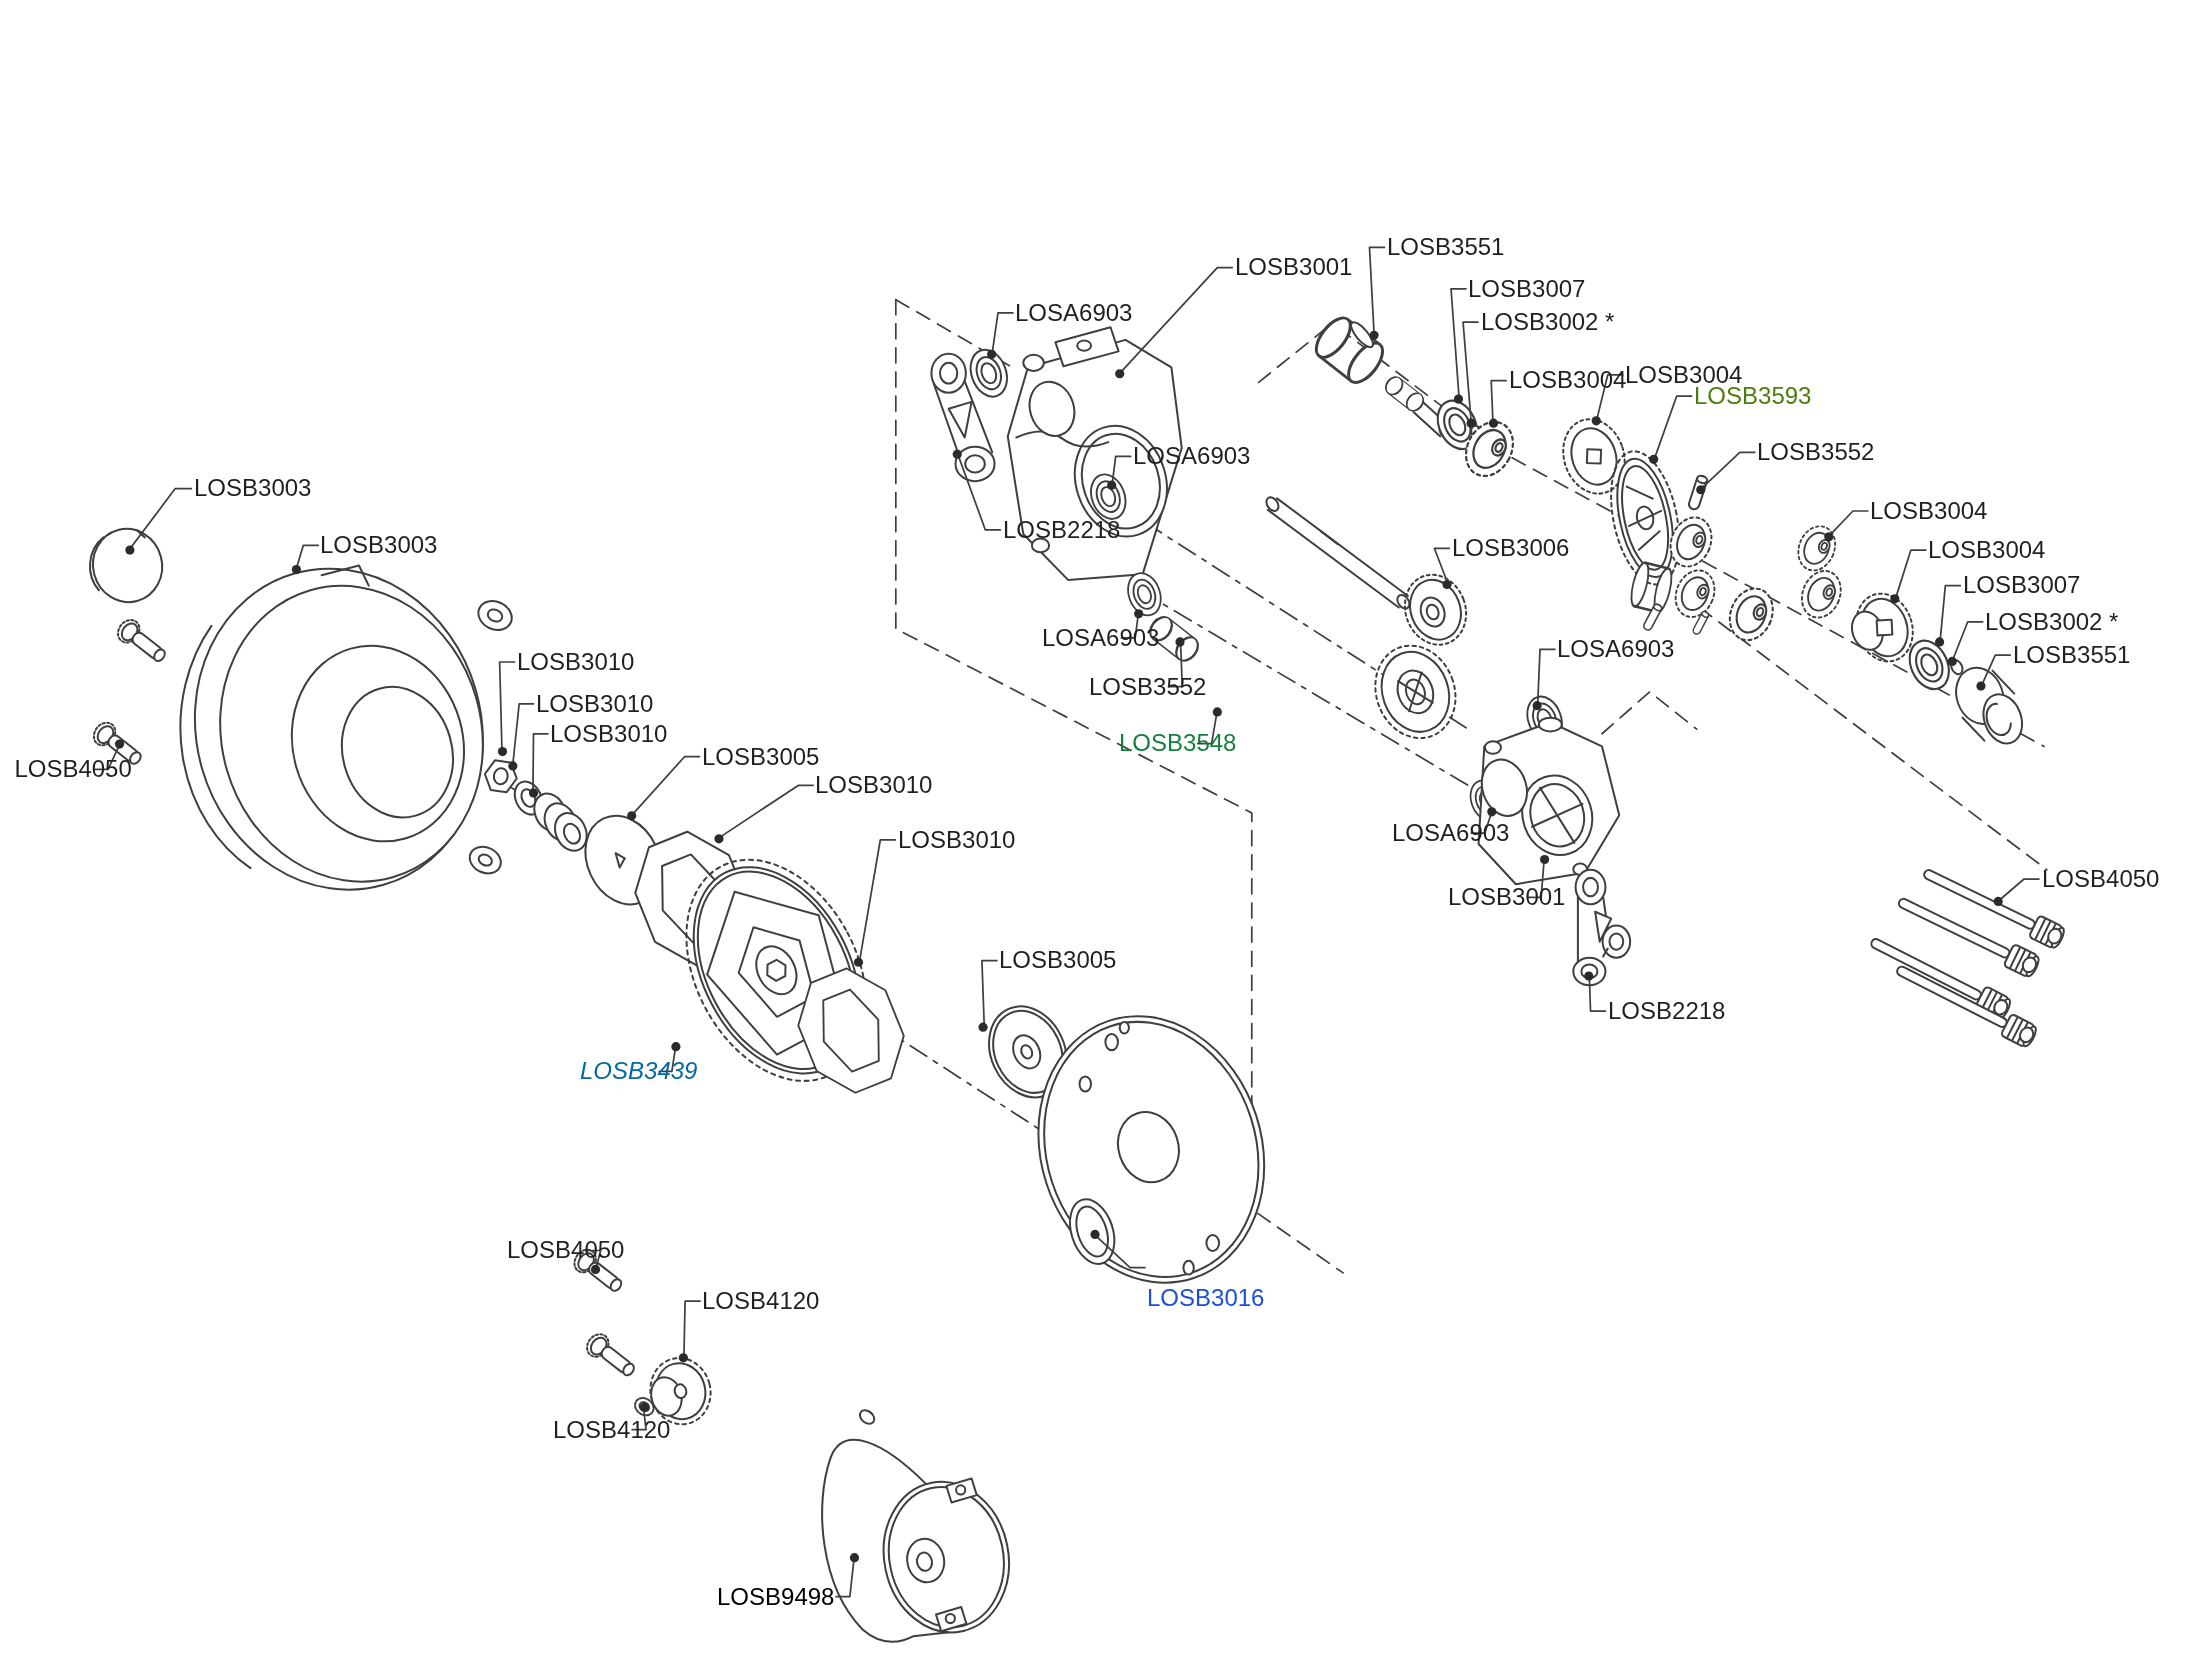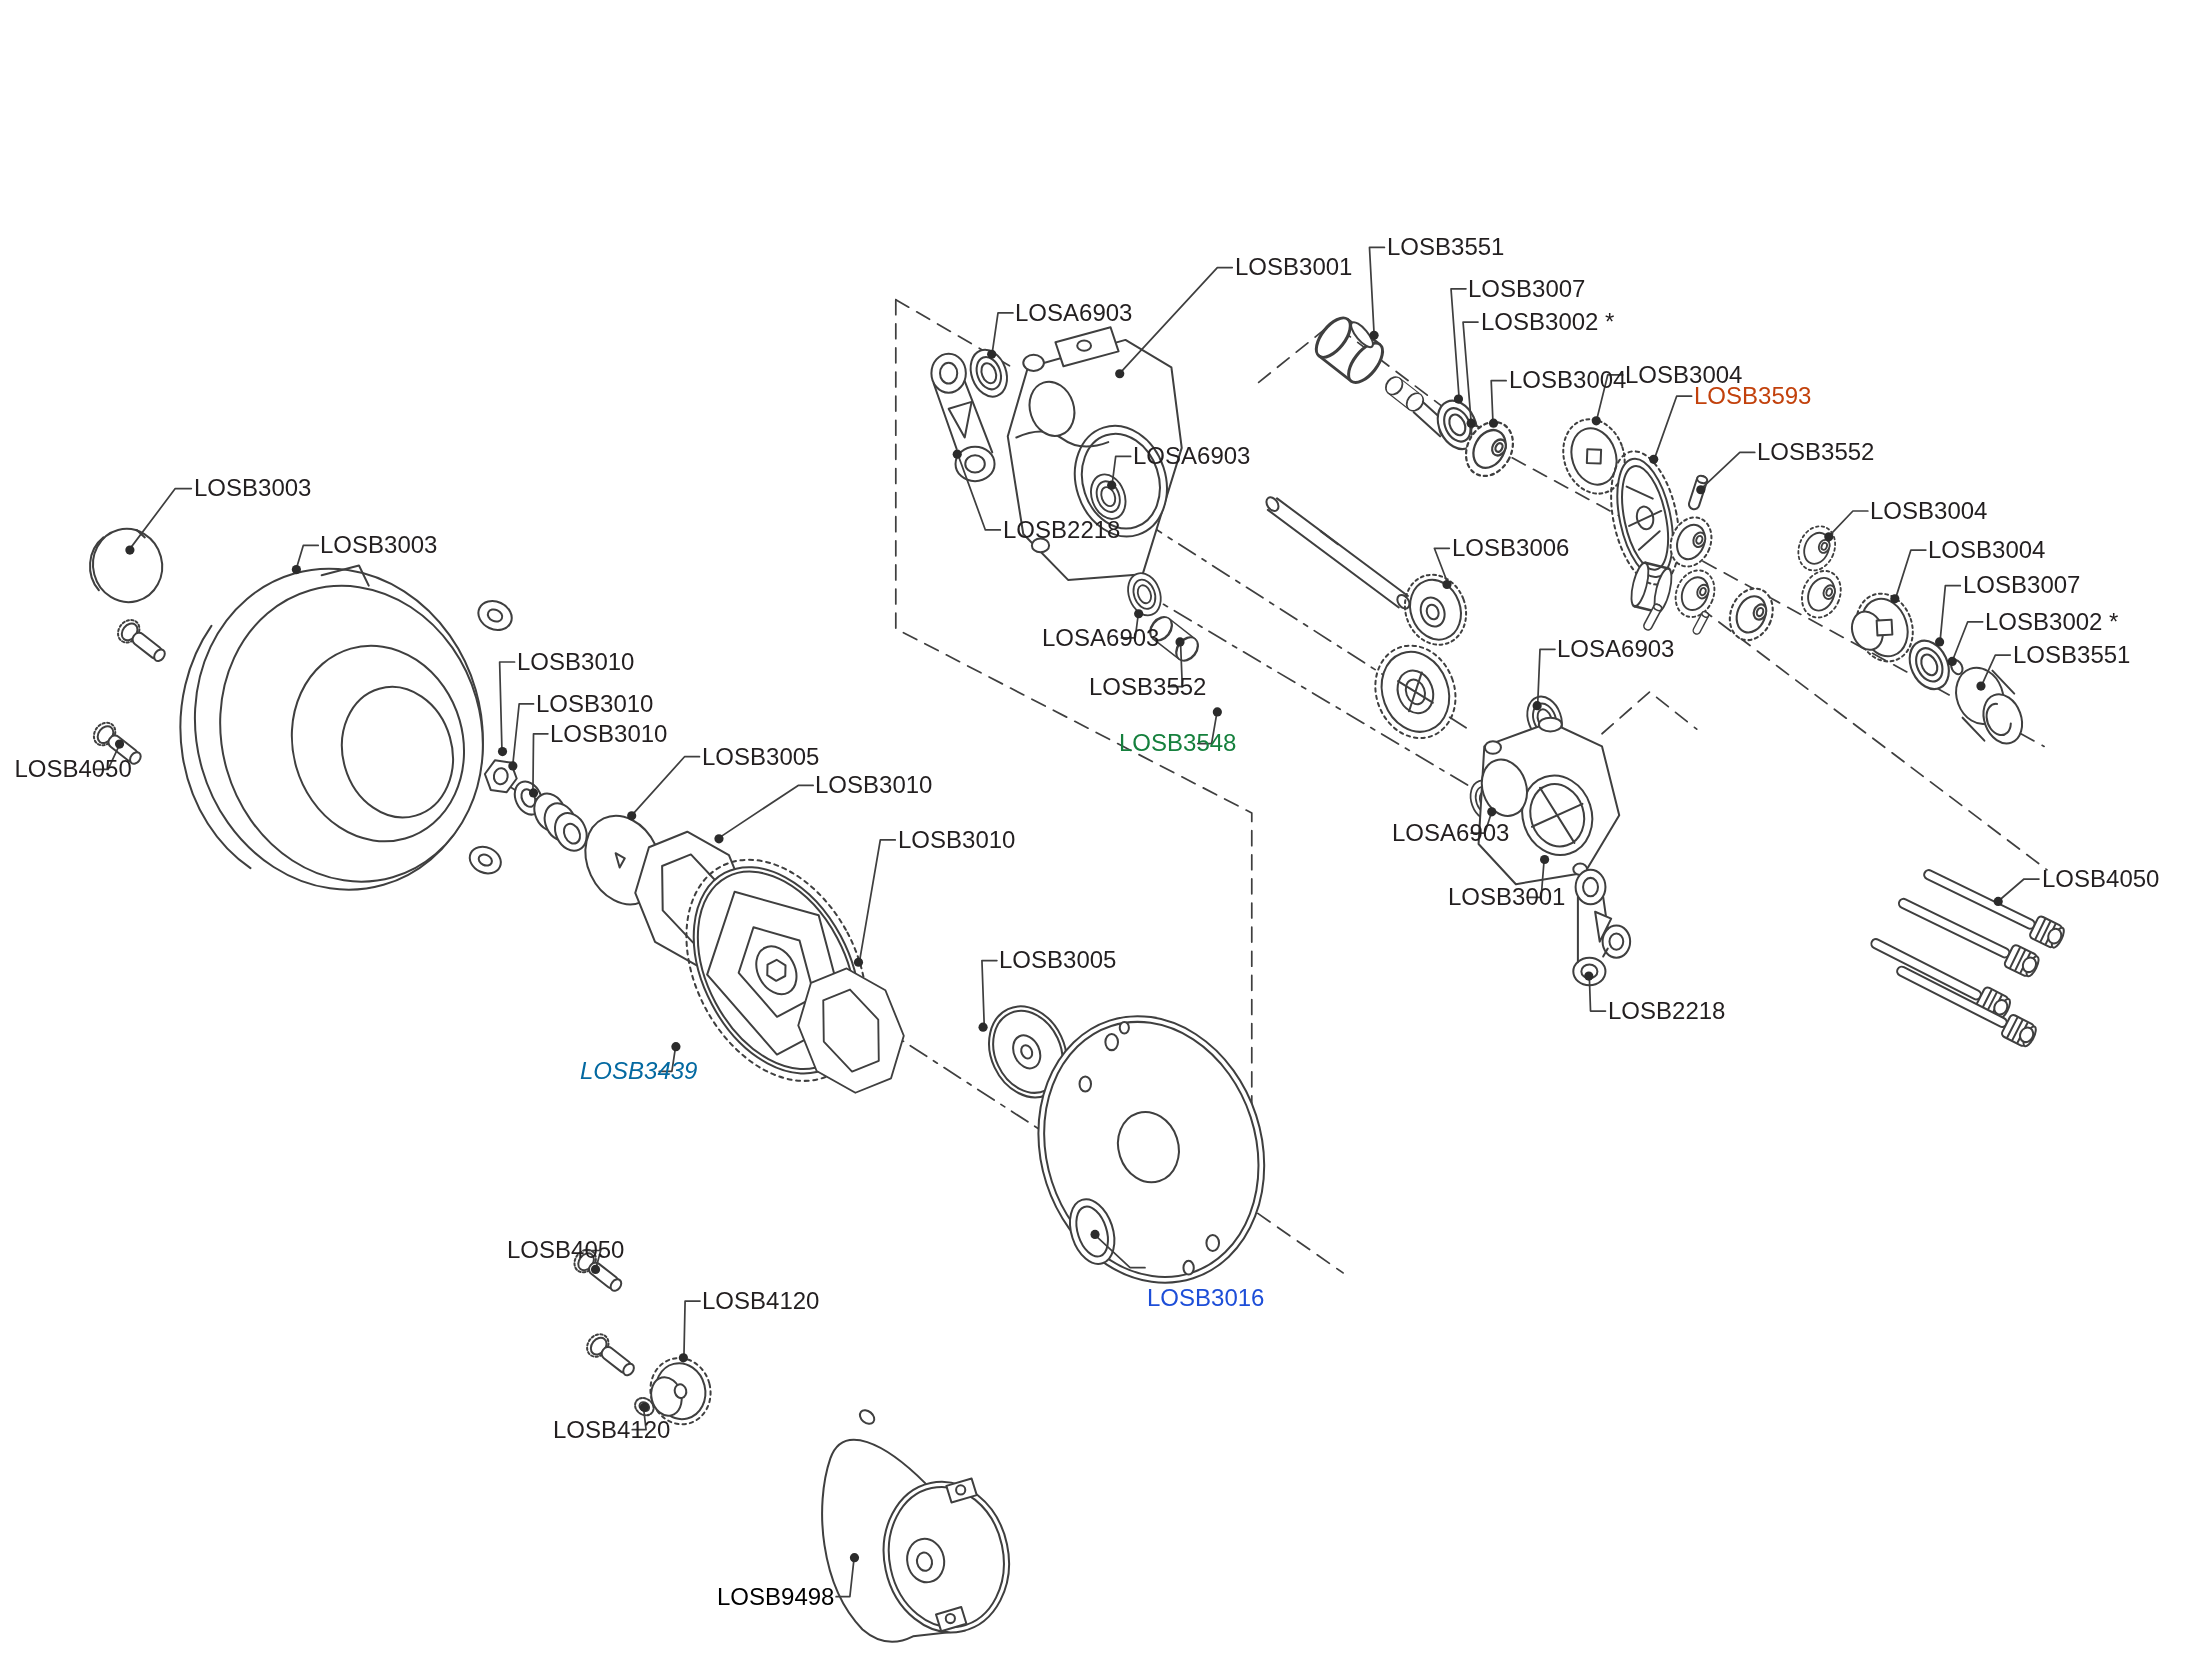--- a/index.html
+++ b/index.html
@@ -461,21 +461,21 @@
       <div class="part-label" style="left: 717px; top: 1587px; color: #000000;">LOSB9498</div>
       <div class="part-label" style="left: 1015px; top: 303px; color: rgb(35, 31, 32);">LOSA6903</div>
       <div class="part-label" style="left: 1235px; top: 257px; color: rgb(35, 31, 32);">LOSB3001</div>
       <div class="part-label" style="left: 1387px; top: 237px; color: rgb(35, 31, 32);">LOSB3551</div>
       <div class="part-label" style="left: 1133px; top: 446px; color: rgb(35, 31, 32);">LOSA6903</div>
       <div class="part-label" style="left: 1003px; top: 520px; color: rgb(35, 31, 32);">LOSB2218</div>
       <div class="part-label" style="left: 1468px; top: 279px; color: rgb(35, 31, 32);">LOSB3007</div>
       <div class="part-label" style="left: 1481px; top: 312px; color: rgb(35, 31, 32);">LOSB3002 *</div>
       <div class="part-label" style="left: 1509px; top: 370px; color: rgb(35, 31, 32);">LOSB3004</div>
       <div class="part-label" style="left: 1625px; top: 365px; color: rgb(35, 31, 32);">LOSB3004</div>
-      <div class="part-label" style="left: 1694px; top: 386px; color: #c2410c;">LOSB3593</div>
+      <div class="part-label" style="left: 1694px; top: 386px; color: #4d7c0f;">LOSB3593</div>
       <div class="part-label" style="left: 1757px; top: 442px; color: rgb(35, 31, 32);">LOSB3552</div>
       <div class="part-label" style="left: 1870px; top: 501px; color: rgb(35, 31, 32);">LOSB3004</div>
       <div class="part-label" style="left: 1928px; top: 540px; color: rgb(35, 31, 32);">LOSB3004</div>
       <div class="part-label" style="left: 1963px; top: 575px; color: rgb(35, 31, 32);">LOSB3007</div>
       <div class="part-label" style="left: 1985px; top: 612px; color: rgb(35, 31, 32);">LOSB3002 *</div>
       <div class="part-label" style="left: 2013px; top: 645px; color: rgb(35, 31, 32);">LOSB3551</div>
       <div class="part-label" style="left: 1452px; top: 538px; color: rgb(35, 31, 32); text-align: center;">LOSB3006</div>
       <div class="part-label" style="left: 1557px; top: 639px; color: rgb(35, 31, 32);">LOSA6903</div>
       <div class="part-label" style="left: 1392px; top: 823px; color: rgb(35, 31, 32);">LOSA6903</div>
       <div class="part-label" style="left: 1448px; top: 887px; color: rgb(35, 31, 32);">LOSB3001</div>

